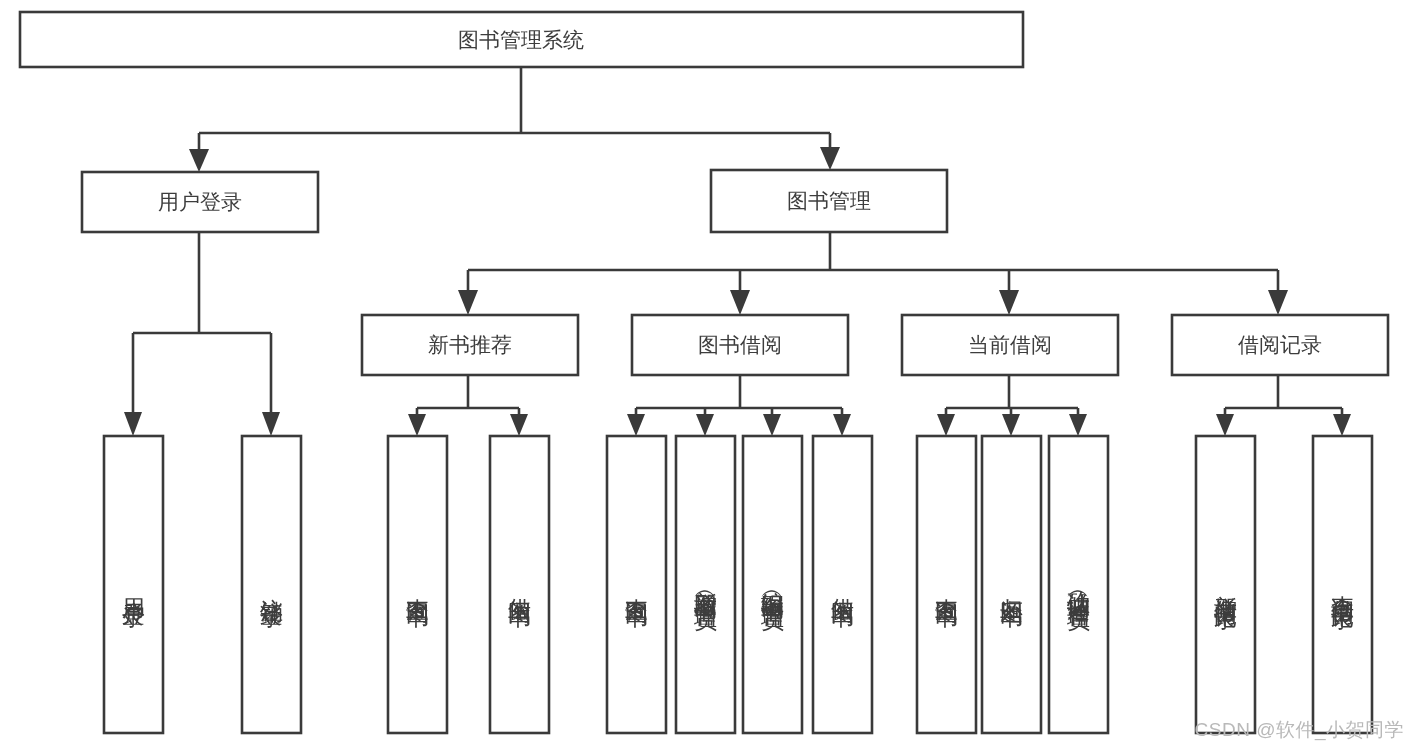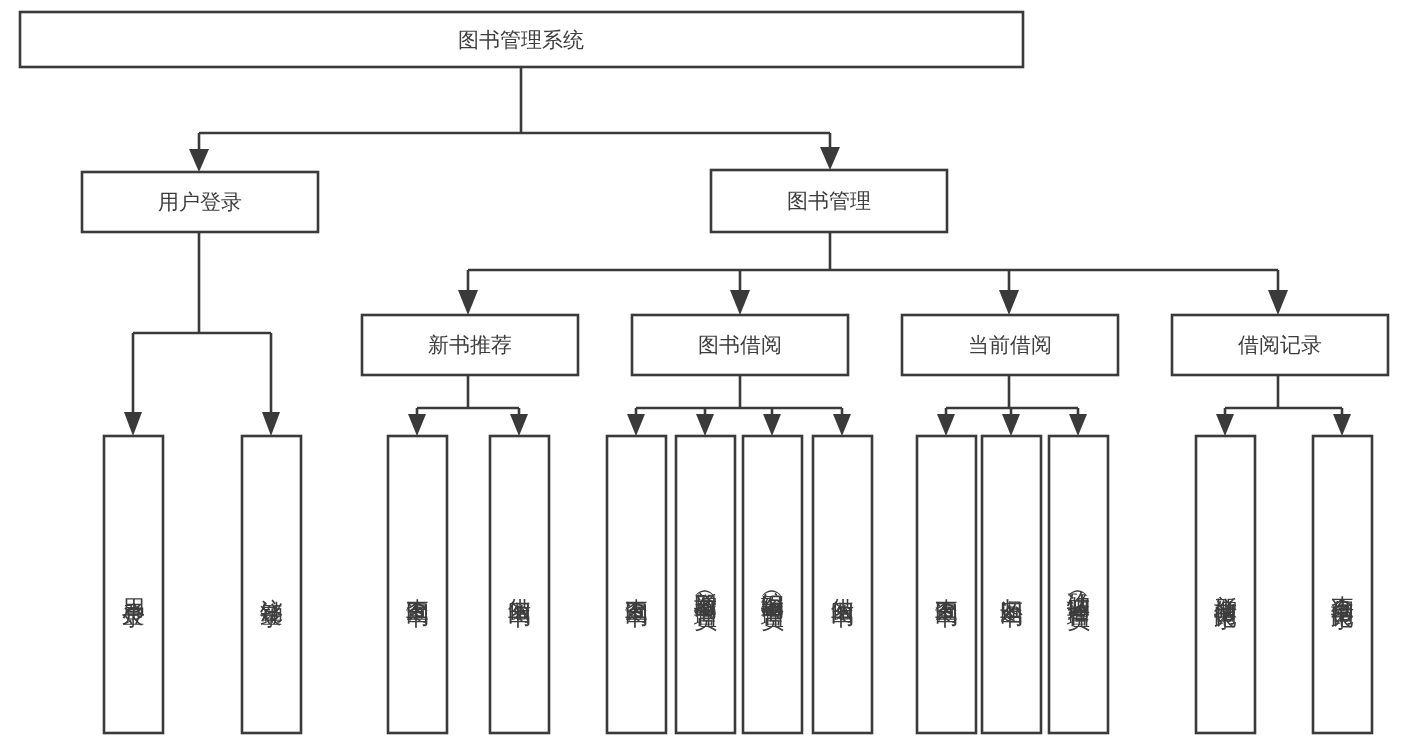--- a/index.html
+++ b/index.html
@@ -239,14 +239,15 @@
     <span class="leaf-label">确认归还（管理员）</span>
   </div>
 
   <div class="leaf-label-wrap" style="left:1196px; top:436px; width:59px; height:297px;">
     <span class="leaf-label">新增借阅记录</span>
   </div>
   <div class="leaf-label-wrap" style="left:1313px; top:436px; width:59px; height:297px;">
     <span class="leaf-label">查询借阅记录</span>
   </div>
 
+  <div class="watermark">CSDN @软件_小贺同学</div>
 
 </div>
 
 </body></html>

